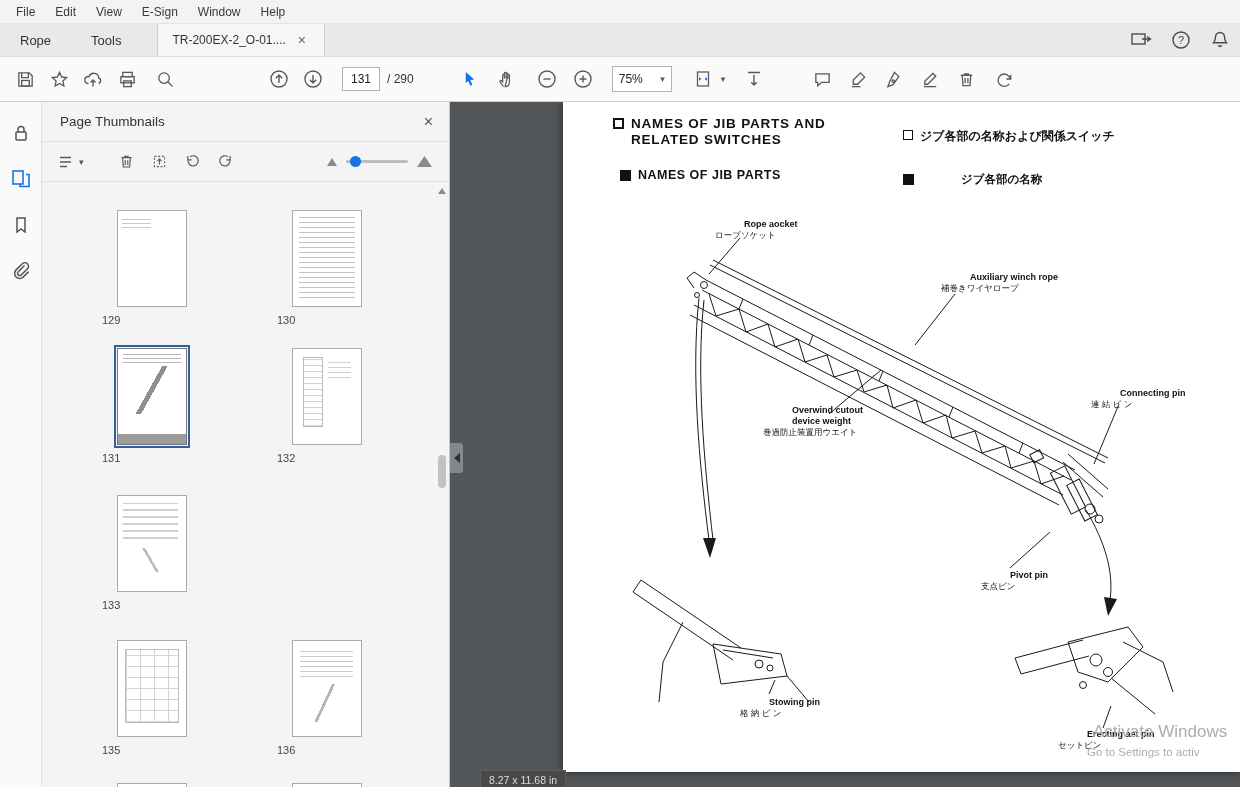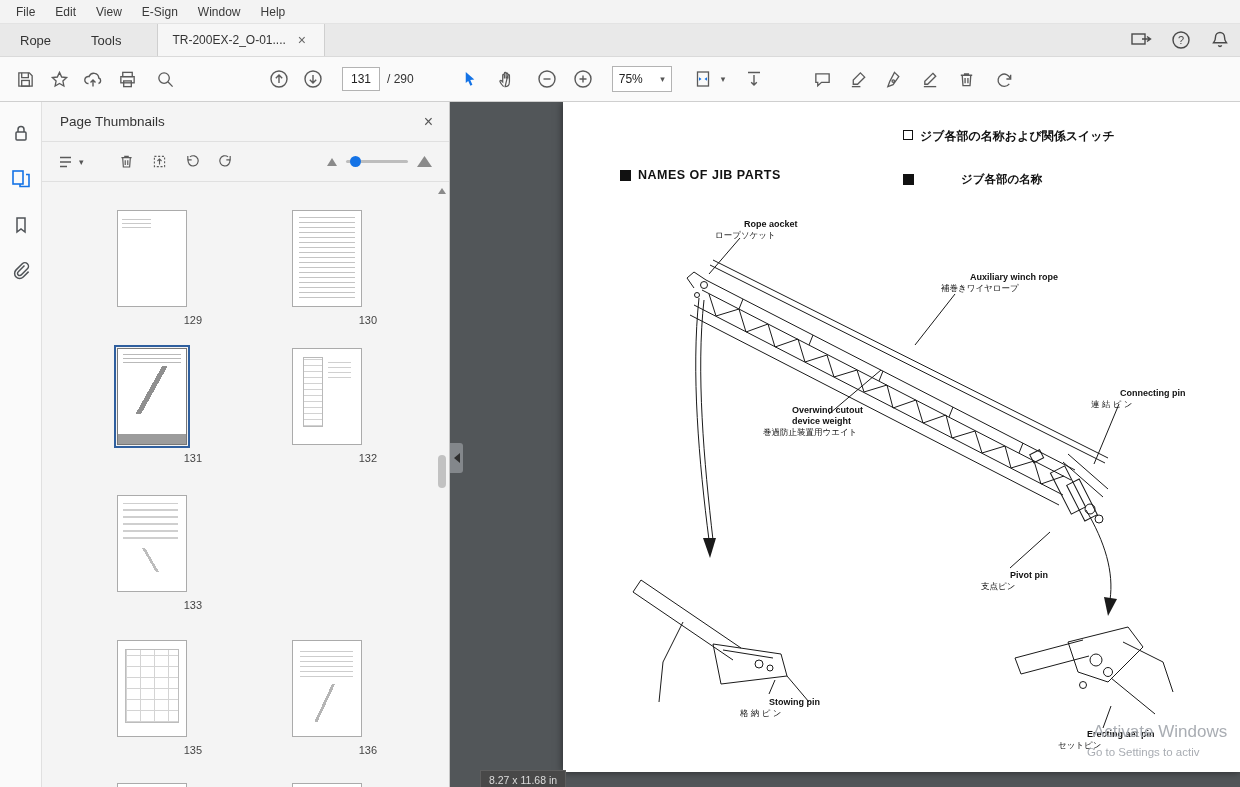--- a/index.html
+++ b/index.html
@@ -50,21 +50,21 @@
   .panel-header .close { font-size:16px; color:#555; }
   .panel-toolbar { height:40px; display:flex; align-items:center; padding:0 16px; gap:16px;
                    border-bottom:1px solid #e0e0e0; }
   .ptb { display:flex; align-items:center; }
   .slider-cluster { margin-left:auto; display:flex; align-items:center; gap:8px; }
   .slider-track { width:62px; height:3px; background:#bdbdbd; border-radius:2px; position:relative; }
   .slider-knob { position:absolute; left:4px; top:-4px; width:11px; height:11px; border-radius:50%;
                  background:#1473e6; }
 
   .thumb-area { position:absolute; top:80px; bottom:0; left:0; right:14px; overflow:hidden; }
-  .thumb-cell { position:absolute; width:100px; text-align:right; }
+  .thumb-cell { position:absolute; width:100px; text-align:left; }
   .thumb-img { width:70px; height:97px; margin:0 auto; background:#fff; border:1px solid #ababab;
                position:relative; overflow:hidden; }
   .selected .thumb-img { border:1px solid #777; outline:2px solid #2f5f9e; outline-offset:1px; }
   .thumb-label { font-size:11px; color:#444; margin-top:7px; }
   .partial .thumb-img { height:10px; }
 
   .sk { position:absolute; }
   .v129 .sk-a { left:6%; top:5%; width:42%; height:13%;
                 background:repeating-linear-gradient(0deg,#c9c9c9 0 1px,transparent 1px 4px); }
   .v130 .sk-a { left:9%; top:6%; width:82%; height:86%;
@@ -434,20 +434,27 @@
       </div>
     </div>
 
     <div class="docarea">
       <div class="collapse-handle">
         <div class="collapse-arrow"></div>
       </div>
 
       <div class="page">
 
+        <div class="h-row" style="left:50px;top:14px">
+          <span class="marker-open"></span>
+          <span class="h-en-text">
+            <span style="display:block">NAMES OF JIB PARTS AND</span>
+            <span style="display:block">RELATED SWITCHES</span>
+          </span>
+        </div>
         <div class="h-row" style="left:340px;top:26px">
           <span class="marker-open" style="width:10px;height:10px;border-width:1.5px"></span>
           <span class="h-jp-text">ジブ各部の名称および関係スイッチ</span>
         </div>
         <div class="h-row" style="left:57px;top:66px">
           <span class="marker-filled"></span>
           <span class="sub-en-text">NAMES OF JIB PARTS</span>
         </div>
         <div class="h-row" style="left:340px;top:70px">
           <span class="marker-filled"></span>

